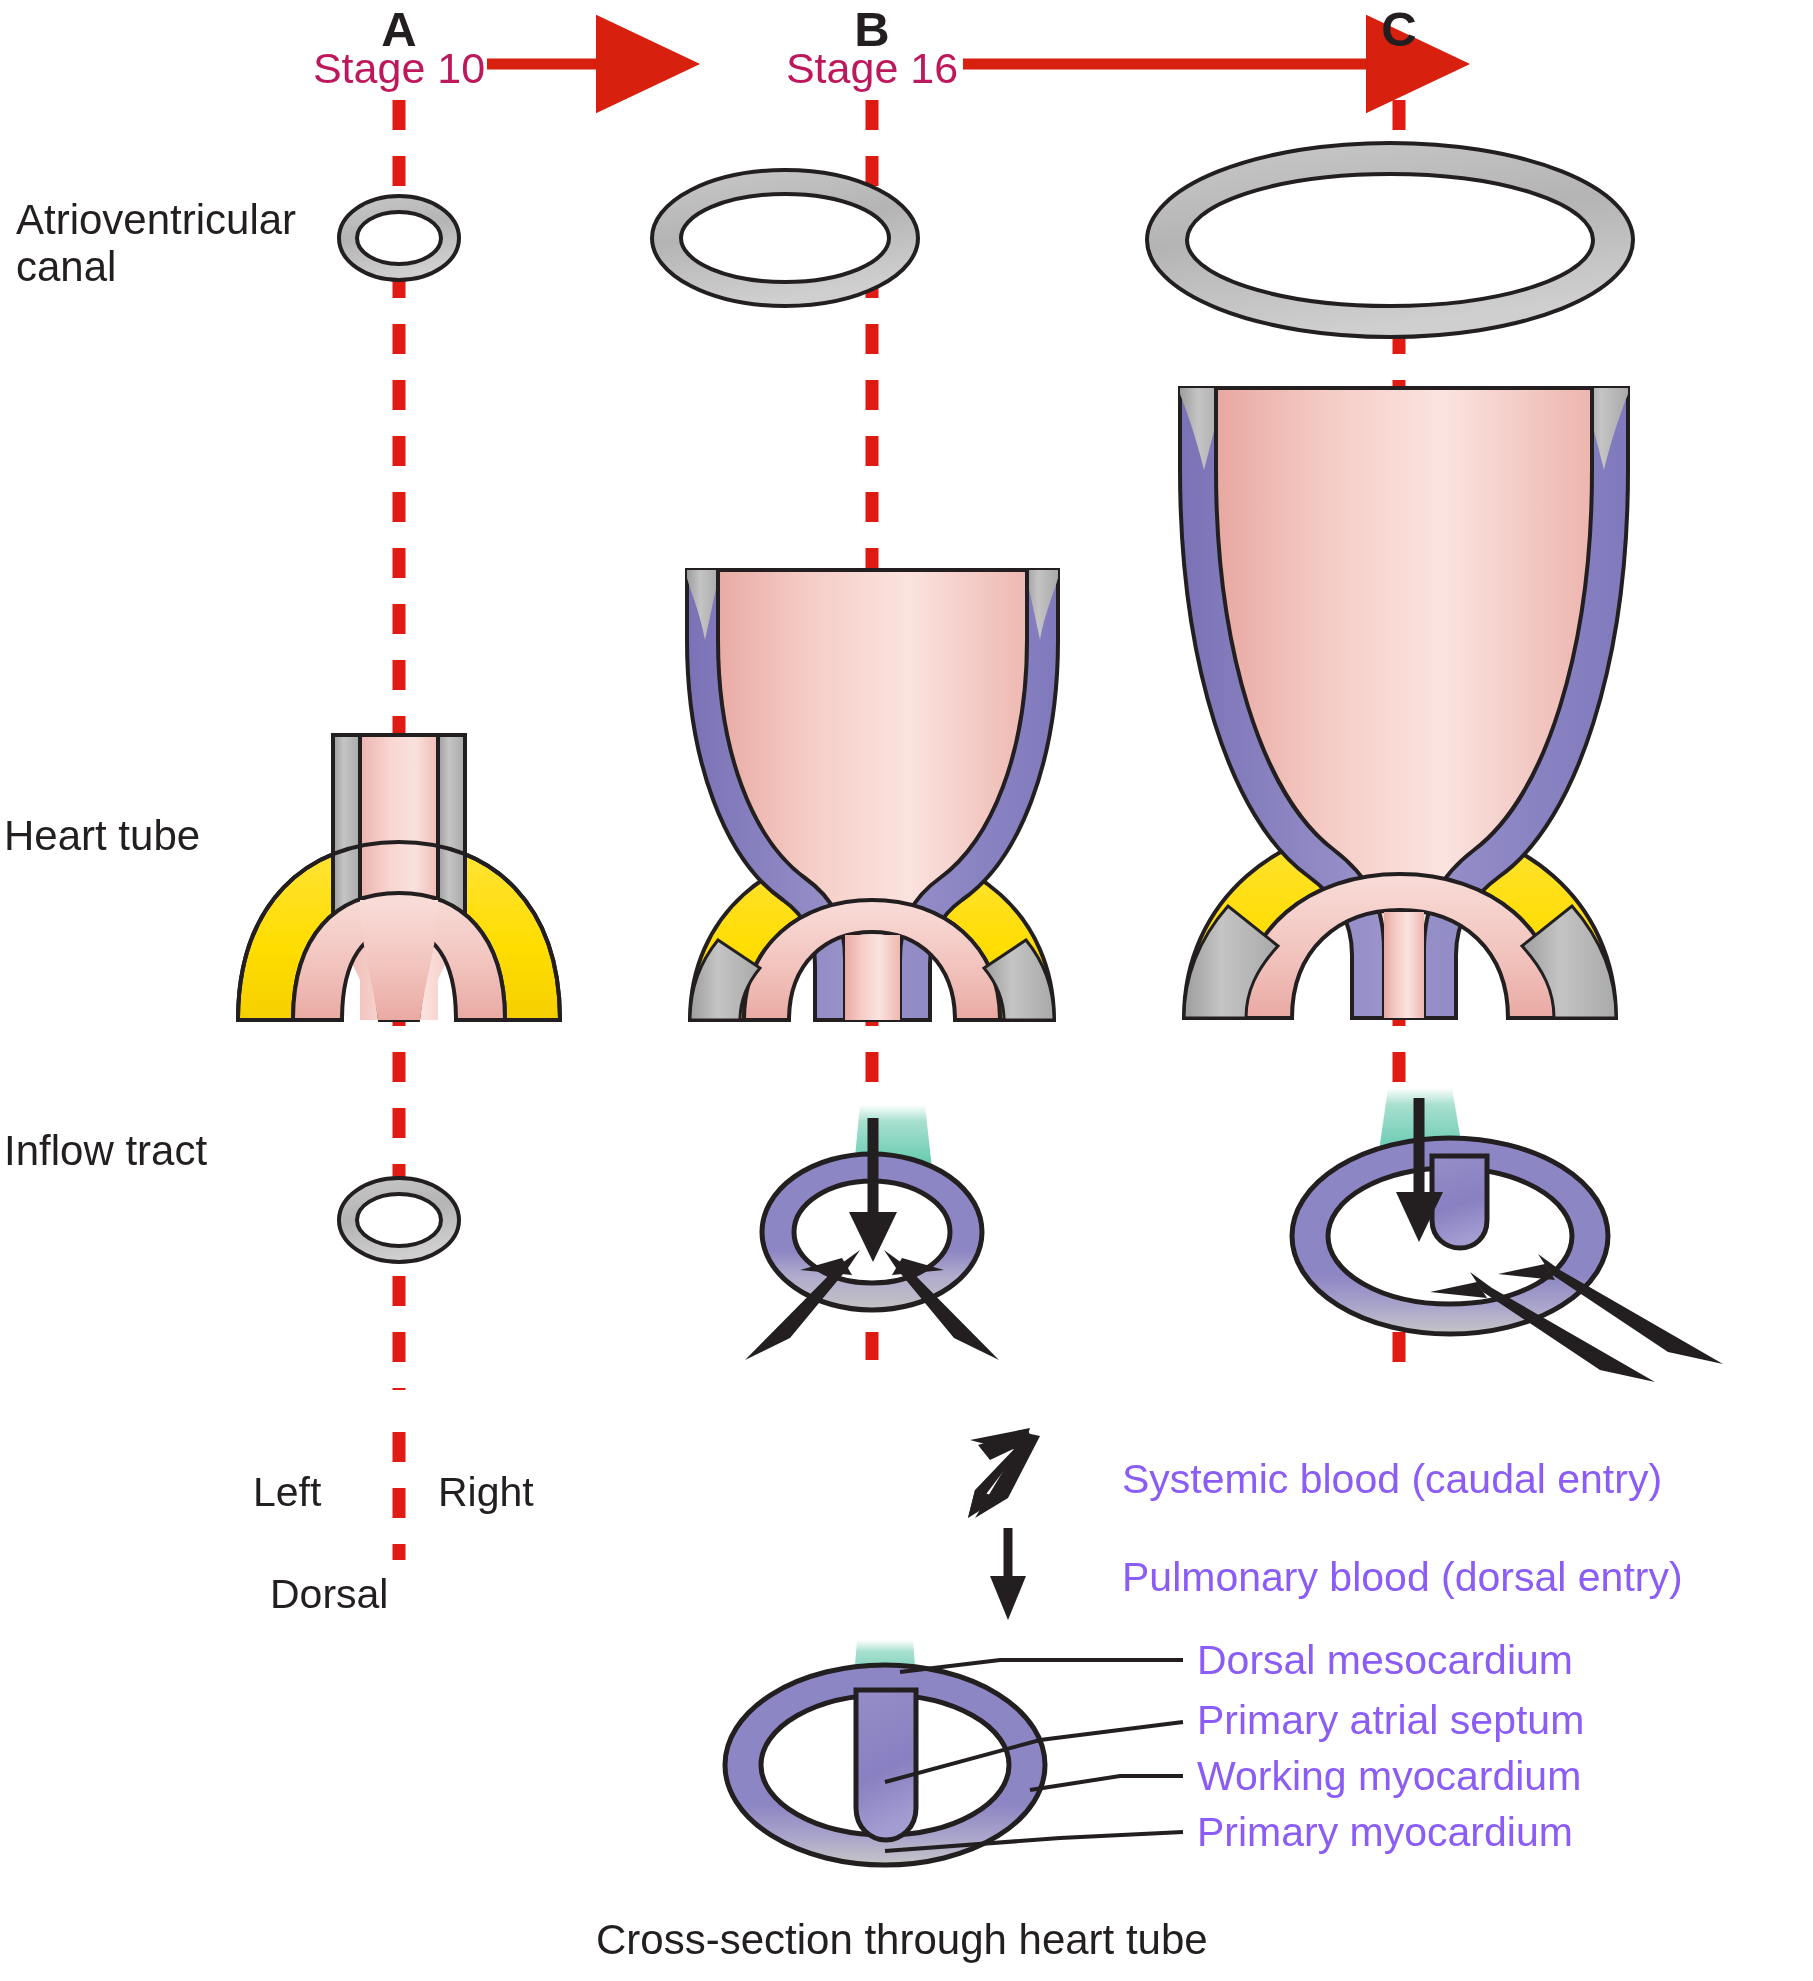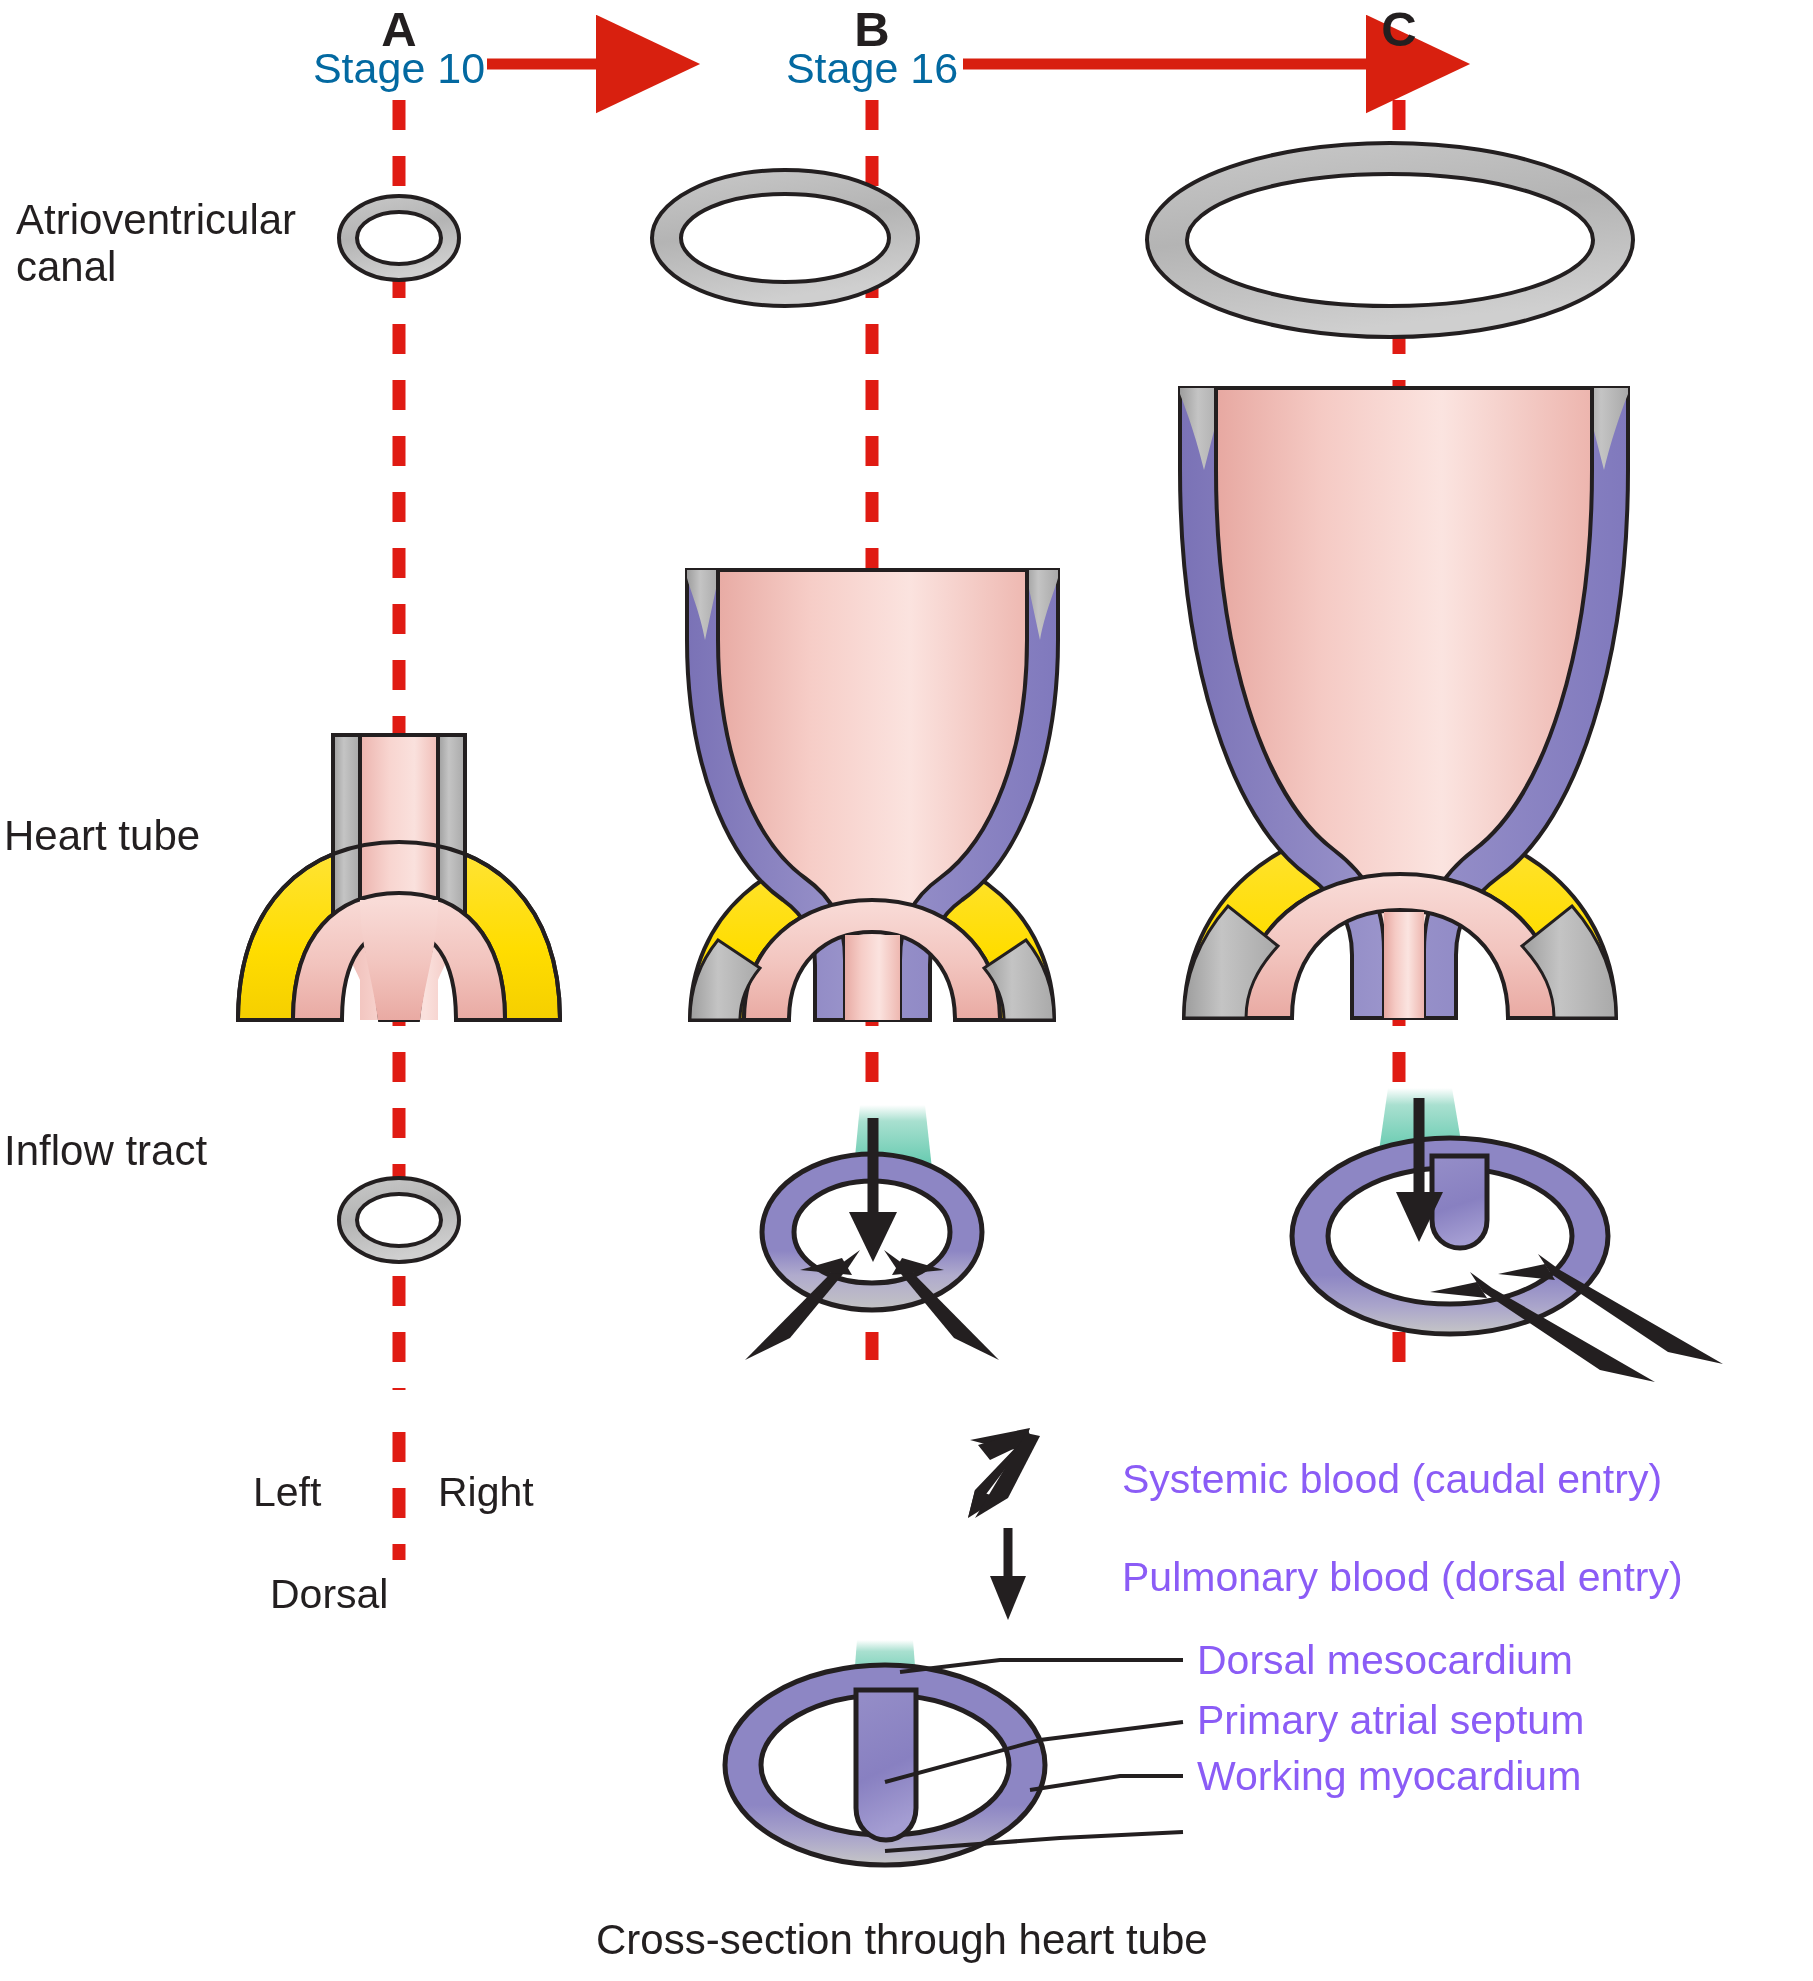--- a/index.html
+++ b/index.html
@@ -9,21 +9,21 @@
     color:#231f20;
   }
   .stage{position:absolute;left:0;top:0;width:1813px;height:1981px;}
   svg.canvas{position:absolute;left:0;top:0;width:1813px;height:1981px;display:block;}
 
   .panel-letter{
     position:absolute;font-size:49px;font-weight:bold;color:#231f20;
     letter-spacing:0;line-height:1;text-align:center;width:120px;
   }
   .stage-label{
-    position:absolute;font-size:43px;color:#0369a1;line-height:1;
+    position:absolute;font-size:43px;color:#be185d;line-height:1;
     text-align:center;width:300px;
   }
   .row-label{
     position:absolute;font-size:42px;color:#231f20;line-height:1.12;
     text-align:left;
   }
   .lr-label{
     position:absolute;font-size:41px;color:#231f20;line-height:1;
   }
   .legend-text{
@@ -317,16 +317,17 @@
   <div class="lr-label" style="left:253px;top:1472px;">Left</div>
   <div class="lr-label" style="left:430px;top:1472px;margin-left:8px;">Right</div>
   <div class="lr-label" style="left:270px;top:1574px;">Dorsal</div>
 
   <div class="legend-text" style="left:1122px;top:1459px;">Systemic blood (caudal entry)</div>
   <div class="legend-text" style="left:1122px;top:1557px;">Pulmonary blood (dorsal entry)</div>
 
   <div class="legend-text" style="left:1197px;top:1640px;">Dorsal mesocardium</div>
   <div class="legend-text" style="left:1197px;top:1700px;">Primary atrial septum</div>
   <div class="legend-text" style="left:1197px;top:1756px;">Working myocardium</div>
+  <div class="legend-text" style="left:1197px;top:1812px;">Primary myocardium</div>
 
   <div class="caption" style="left:596px;top:1919px;">Cross-section through heart tube</div>
 
 </div>
 
 </body></html>

